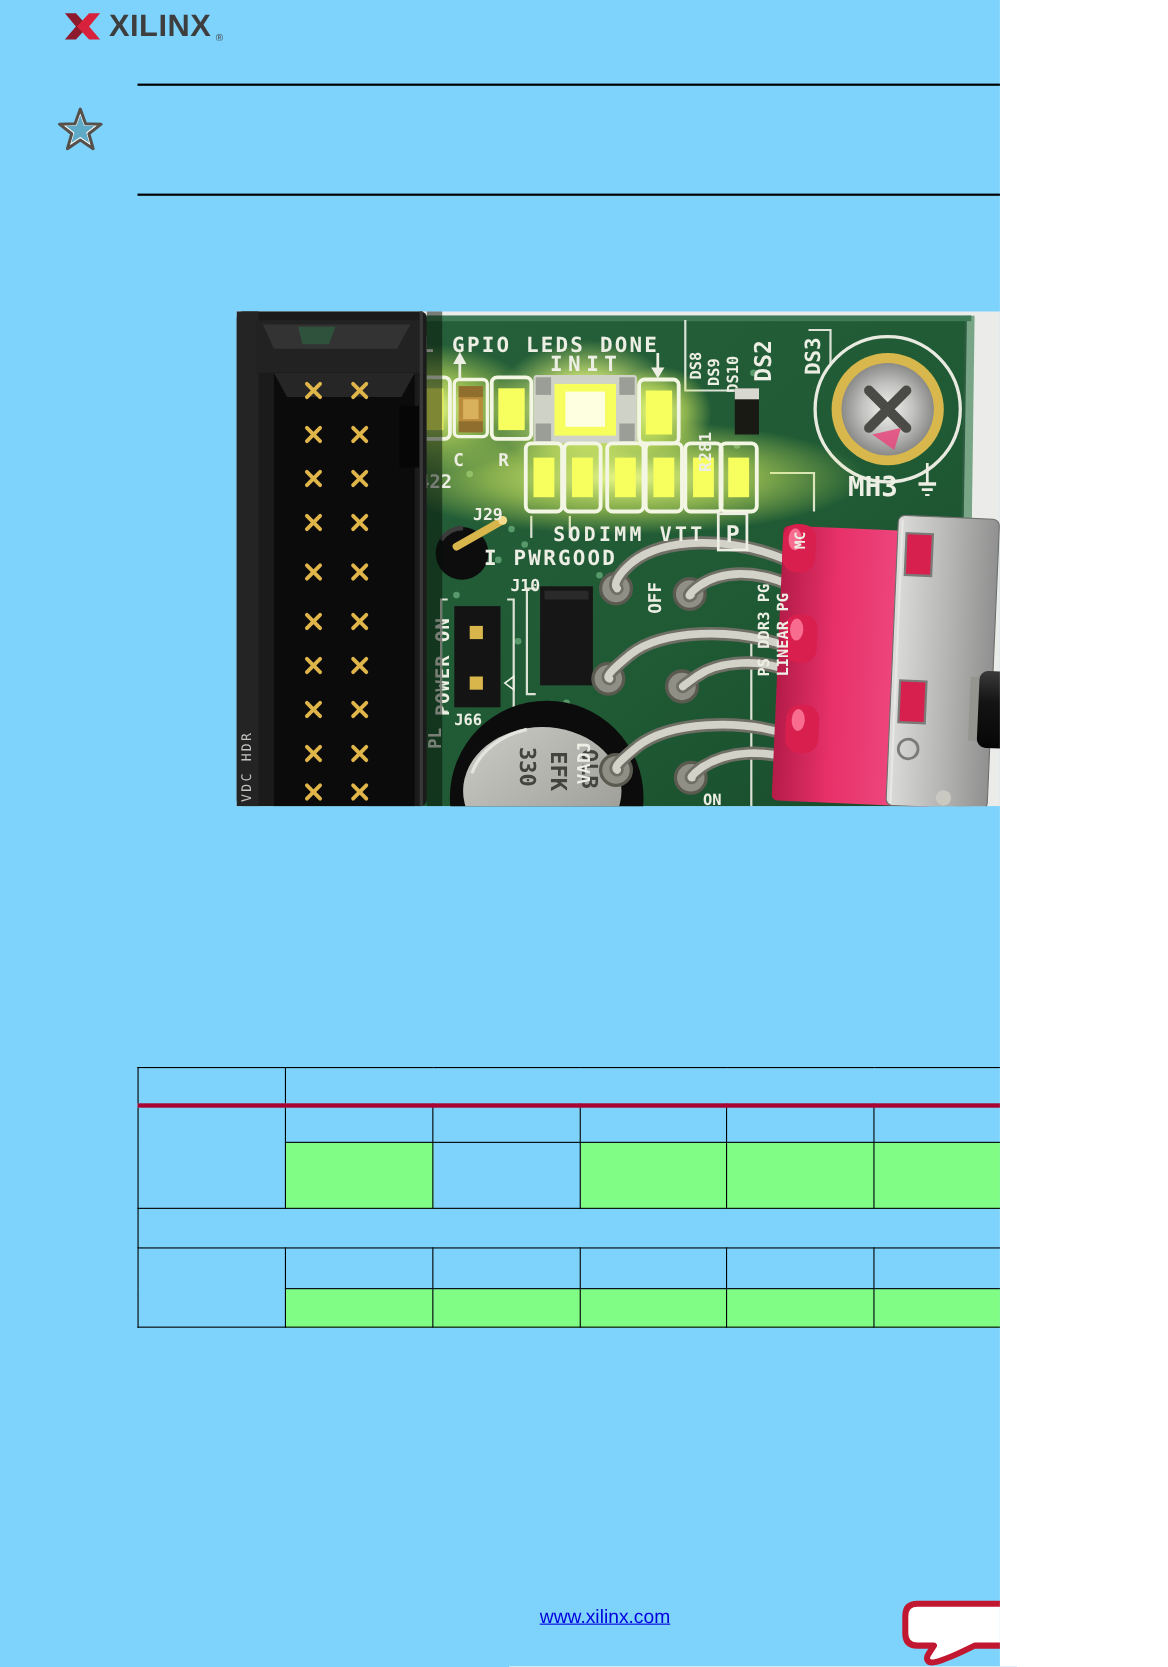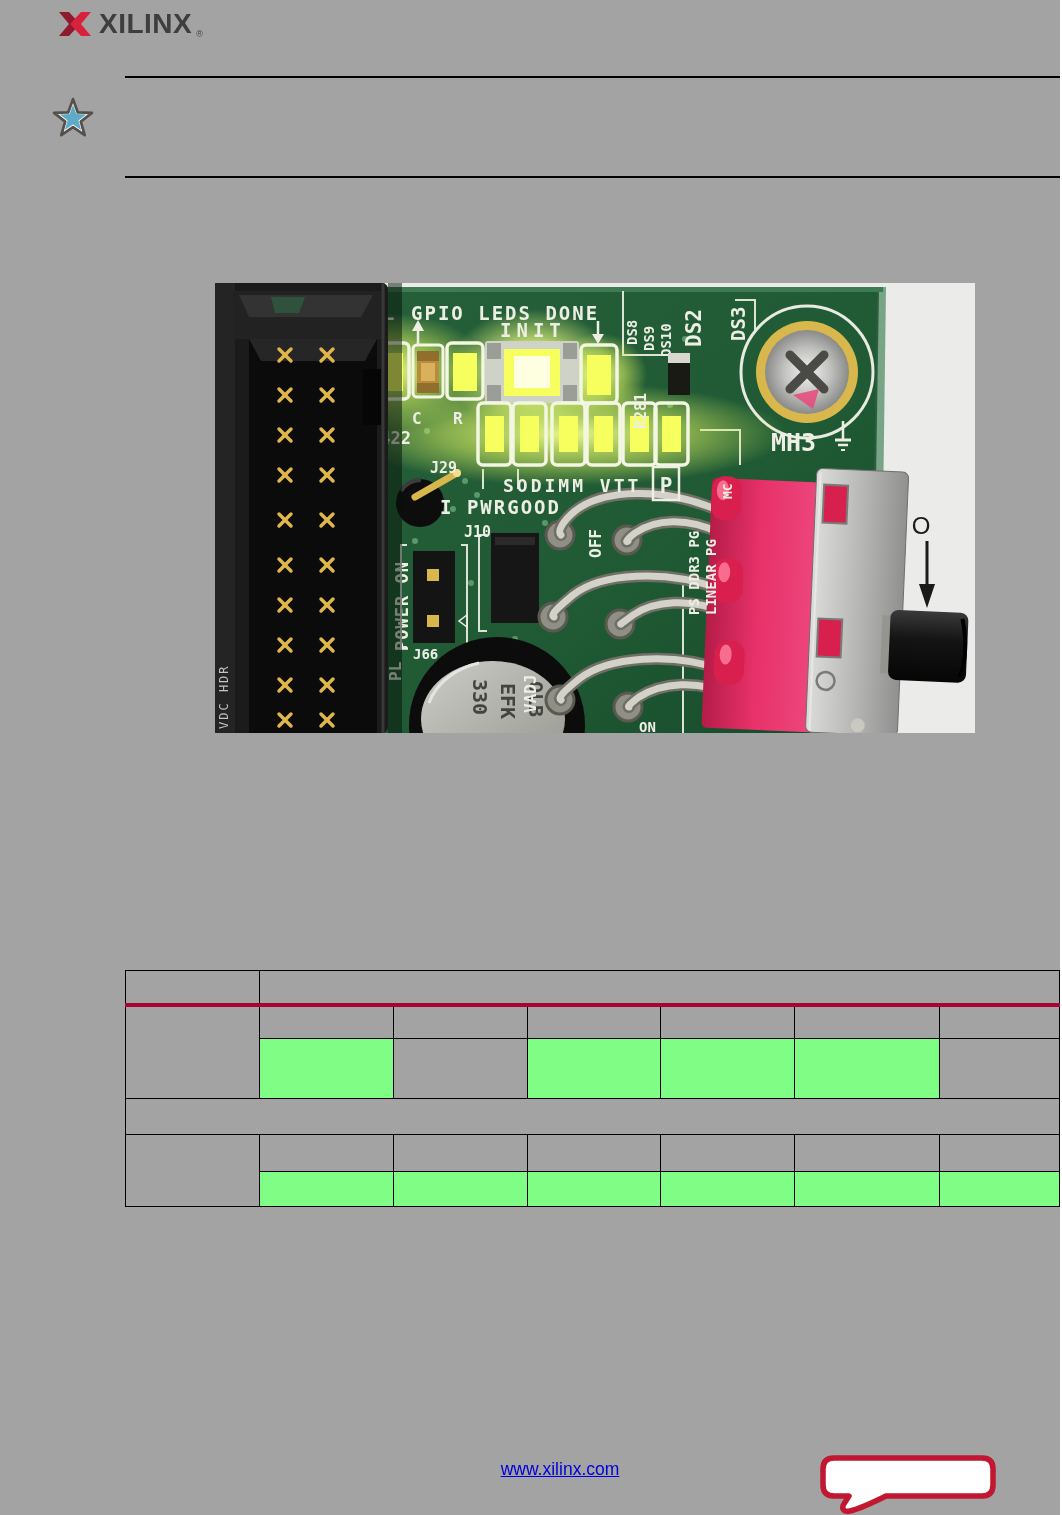--- a/index.html
+++ b/index.html
@@ -1,36 +1,36 @@
 <!DOCTYPE html>
 <html style="--logo_red: #D8213A; --logo_dark_red: #8E1A2E; --logo_text: #3E3E3E; --star_fill: #5FABC7; --star_stroke: #56504A; --header_rule: #A80433; --table_green: #7FFD84; --link_blue: #0000DE; --feedback_red: #C11730; --pcb_green: #1F5A34; --photo_bg: #EBEBE9; --led_yellow: #F6FF5E; --switch_pink: #E8316A;"><head>
 <meta charset="utf-8">
 <style>
   html,body{margin:0;padding:0;background:#fff;}
-  .page{position:relative;width:1060px;height:1515px;background:#a3a3a3;overflow:hidden;
+  .page{position:relative;width:909px;height:1515px;background:#7dd3fc;overflow:hidden;
         font-family:"Liberation Sans",sans-serif;}
   
   .logo{position:absolute;left:57px;top:6px;display:flex;align-items:center;gap:6px;}
   .logo .brand{font-size:28px;font-weight:bold;color:var(--logo_text);letter-spacing:.5px;}
   .logo .reg{font-size:9px;color:var(--logo_text);align-self:flex-end;margin-bottom:3px;margin-left:-2px;}
   
   .rule{position:absolute;left:125px;width:937px;height:2px;background:#000;}
   .rule1{top:76px;} .rule2{top:176px;}
   .star-icon{position:absolute;left:52px;top:96px;}
   
   .figure{position:absolute;left:215px;top:283px;width:760px;height:450px;}
   .silk{font-family:"DejaVu Sans Mono",monospace;font-weight:bold;fill:#EDEEE4;}
   .silkline{stroke:#EDEEE4;fill:none;}
   
   .cfg-table{position:absolute;left:125px;top:970px;width:934px;border-collapse:collapse;table-layout:fixed;}
   .cfg-table td{border:1px solid #000;padding:0;}
   .cfg-table tr.hdr td{border-bottom:4px solid var(--header_rule);}
   .cfg-table td.green{background:var(--table_green);}
   
-  .footer-link{position:absolute;left:420px;top:1459px;width:280px;text-align:center;
+  .footer-link{position:absolute;left:410px;top:1459px;width:280px;text-align:center;
                font-size:17.5px;}
   .footer-link a{color:var(--link_blue);text-decoration:underline;cursor:pointer;}
   .feedback{position:absolute;left:818px;top:1454px;}
 </style>
 </head>
 <body>
 
 <div class="page">
 
   <div class="logo">

